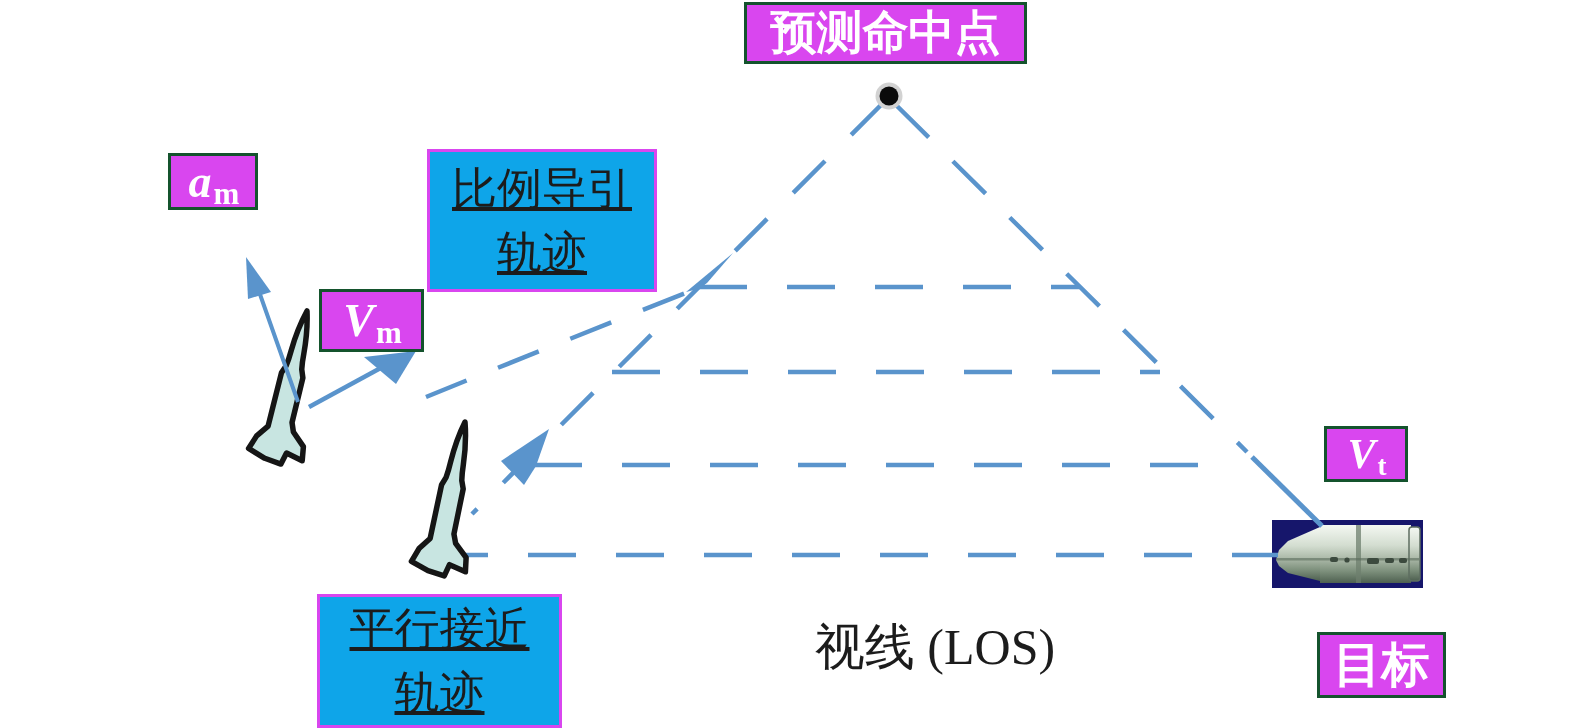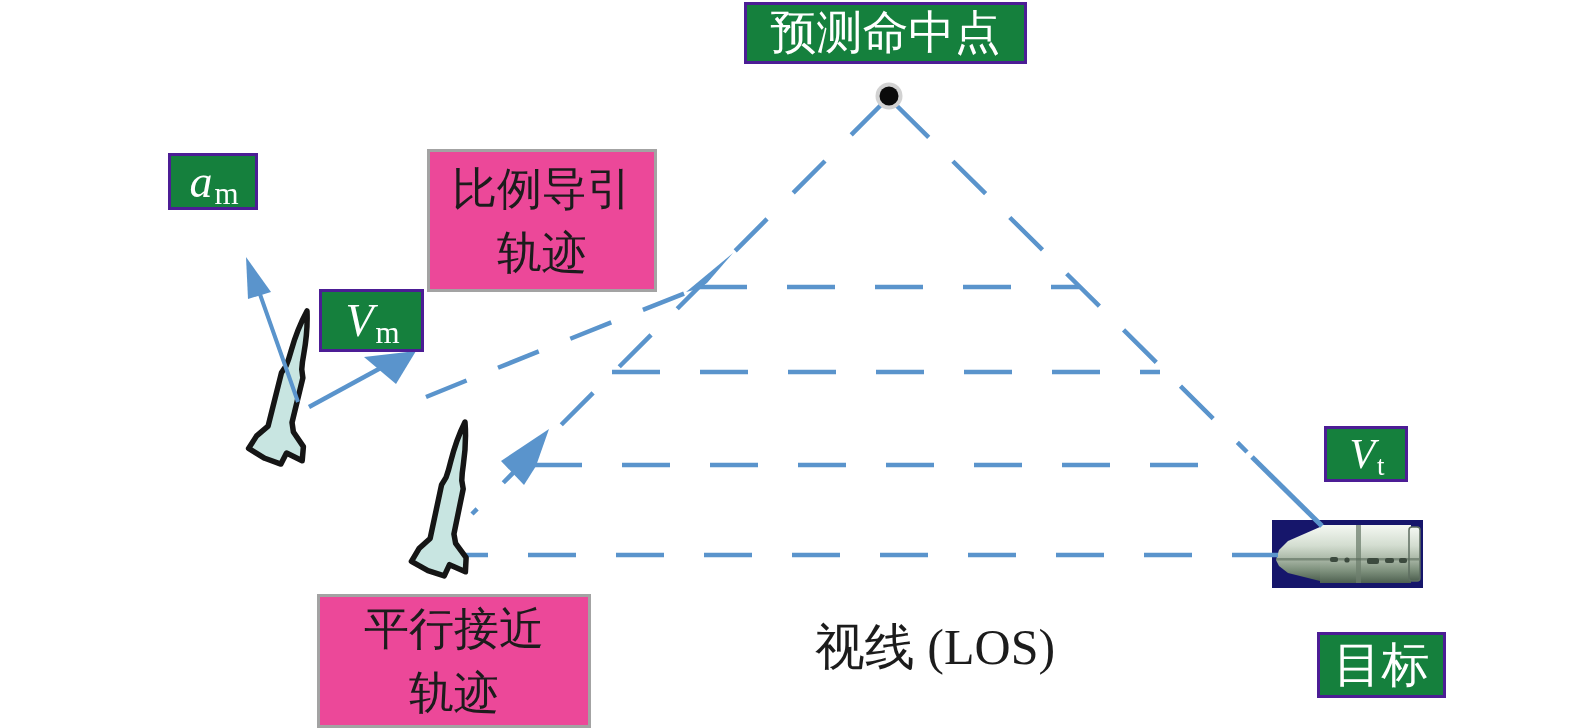--- a/index.html
+++ b/index.html
@@ -16,28 +16,30 @@
   .lbl {
     position: absolute;
     display: flex;
     align-items: center;
     justify-content: center;
     box-sizing: border-box;
     text-align: center;
     white-space: nowrap;
   }
   .lbl.blue {
-    background: #15803d;
-    border: 3px solid #4c1d95;
+    background: #d946ef;
+    border: 3px solid #14532d;
     color: #ffffff;
+    font-weight: bold;
   }
   .lbl.gray {
-    background: #ec4899;
-    border: 3px solid #a3a3a3;
+    background: #0ea5e9;
+    border: 3px solid #d946ef;
     color: #1c1c1c;
+    text-decoration: underline;
   }
   .lbl.plain { color: #1c1c1c; margin-top: 8px; }
   .cn { font-size: 46px; line-height: 1.0; }
   .cn2 { font-size: 45px; line-height: 64px; }
   .vec .base { font-style: italic; font-size: 46px; }
   .vec .sub  { font-size: 31px; position: relative; top: 12px; left: 2px; }
 </style>
 </head>
 <body>
 
@@ -117,21 +119,21 @@
   </div>
 
   <div class="lbl gray" style="left:427px; top:149px; width:230px; height:143px;">
     <div>
       <div class="cn2">比例导引</div>
       <div class="cn2">轨迹</div>
     </div>
   </div>
 
 
-  <div class="lbl gray" style="left:317px; top:594px; width:274px; height:134px;">
+  <div class="lbl gray" style="left:317px; top:594px; width:245px; height:134px;">
     <div>
       <div class="cn2">平行接近</div>
       <div class="cn2">轨迹</div>
     </div>
   </div>
 
   <div class="lbl plain" style="left:780px; top:603px; width:310px; height:72px; font-size:50px;">视线 (LOS)</div>
 
   <div class="lbl blue vec" style="left:1324px; top:426px; width:84px; height:56px;">
     <span class="base" style="font-size:42px;">V</span>

